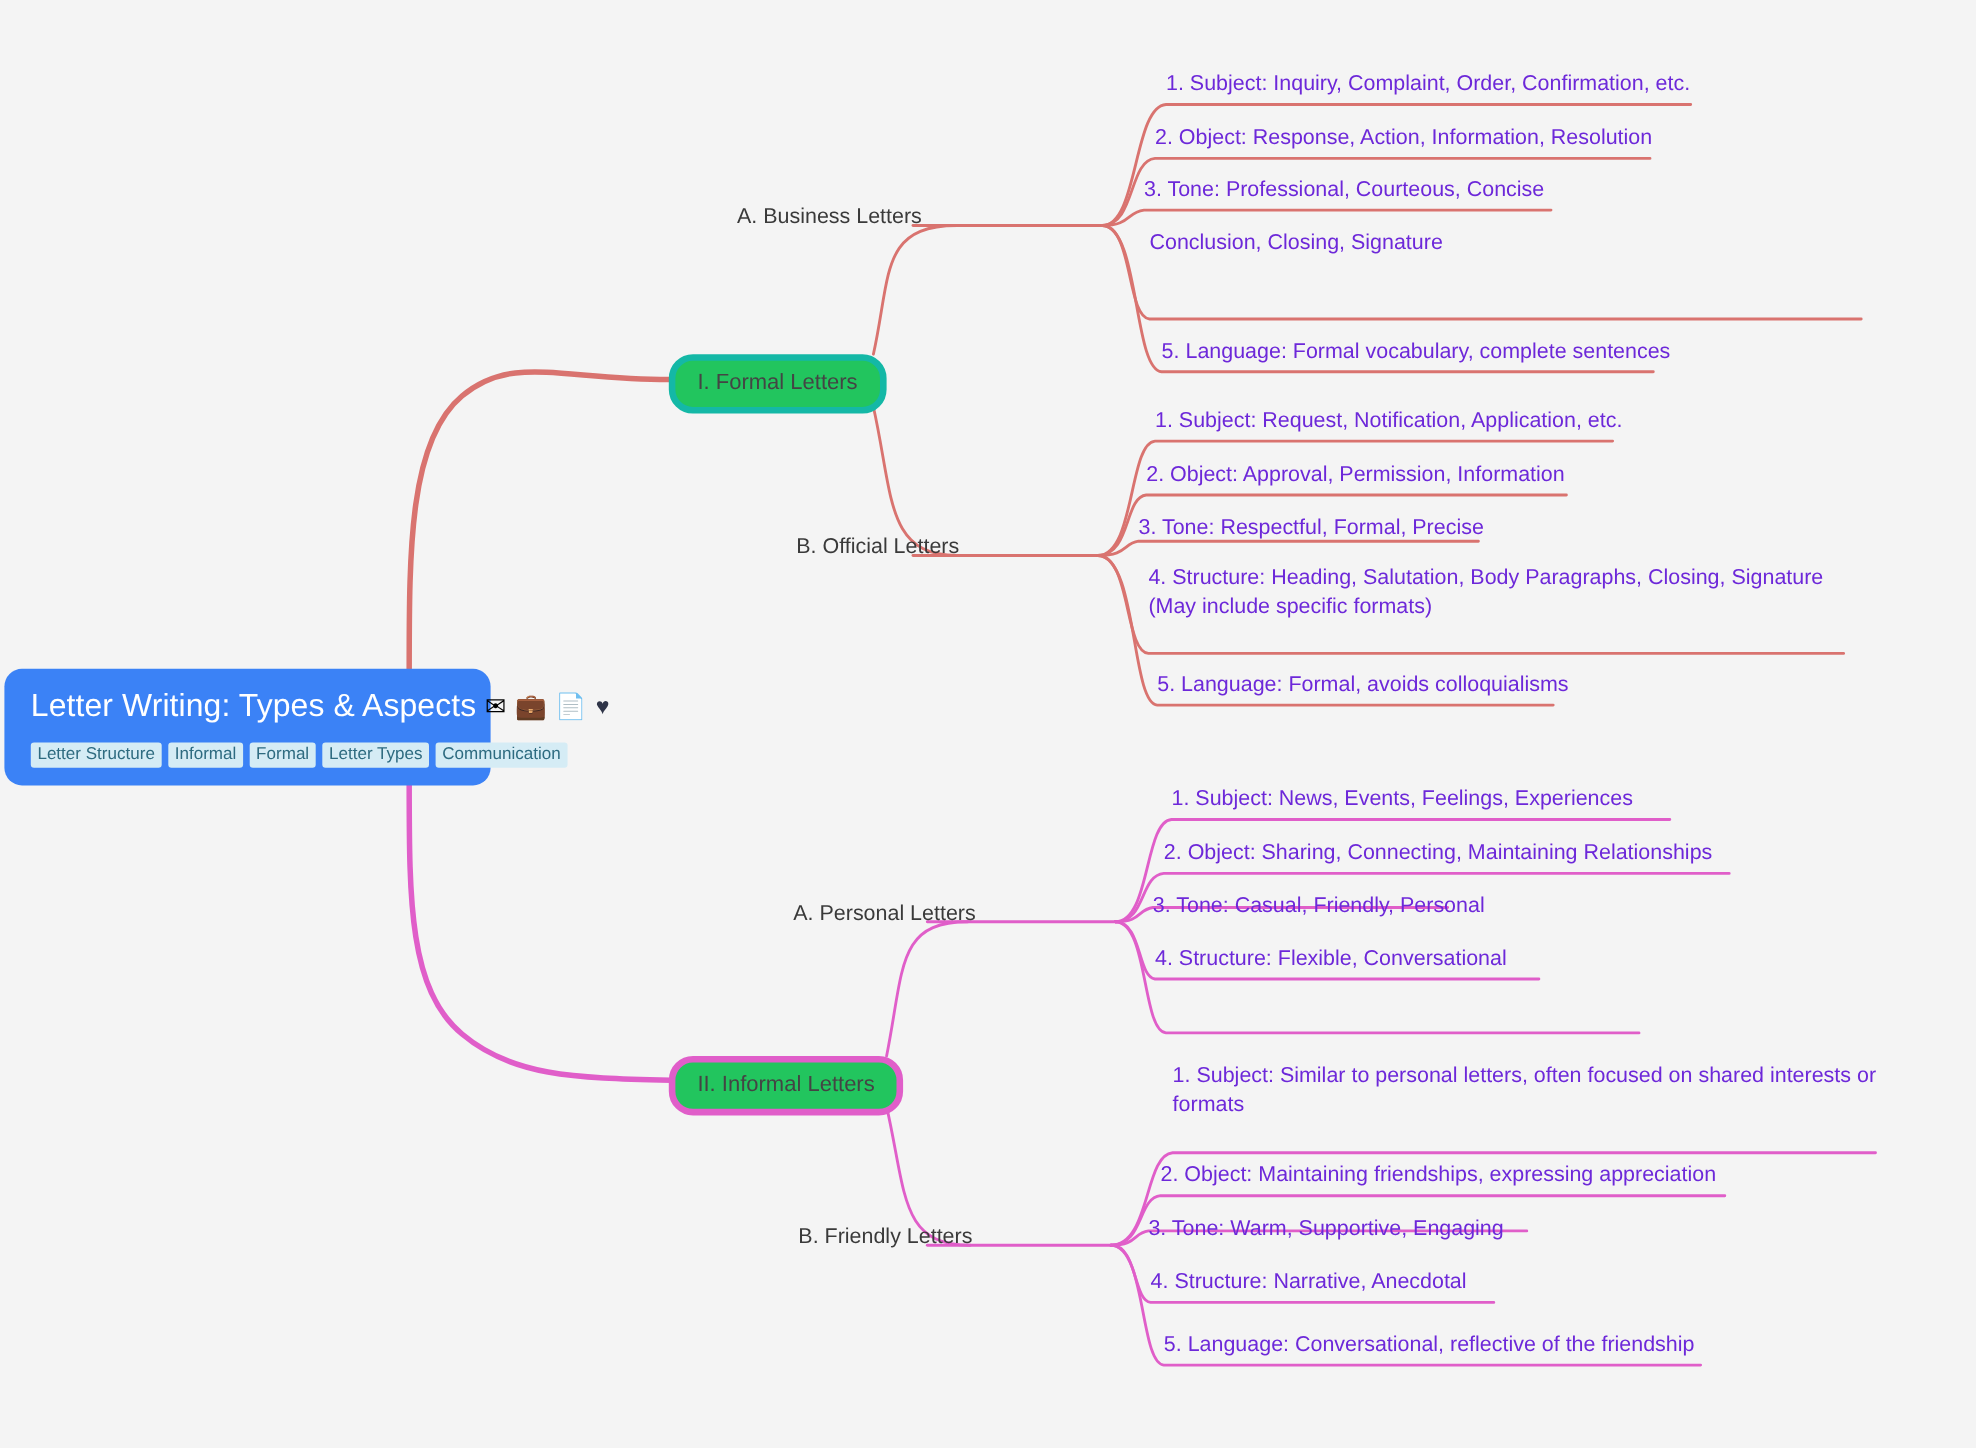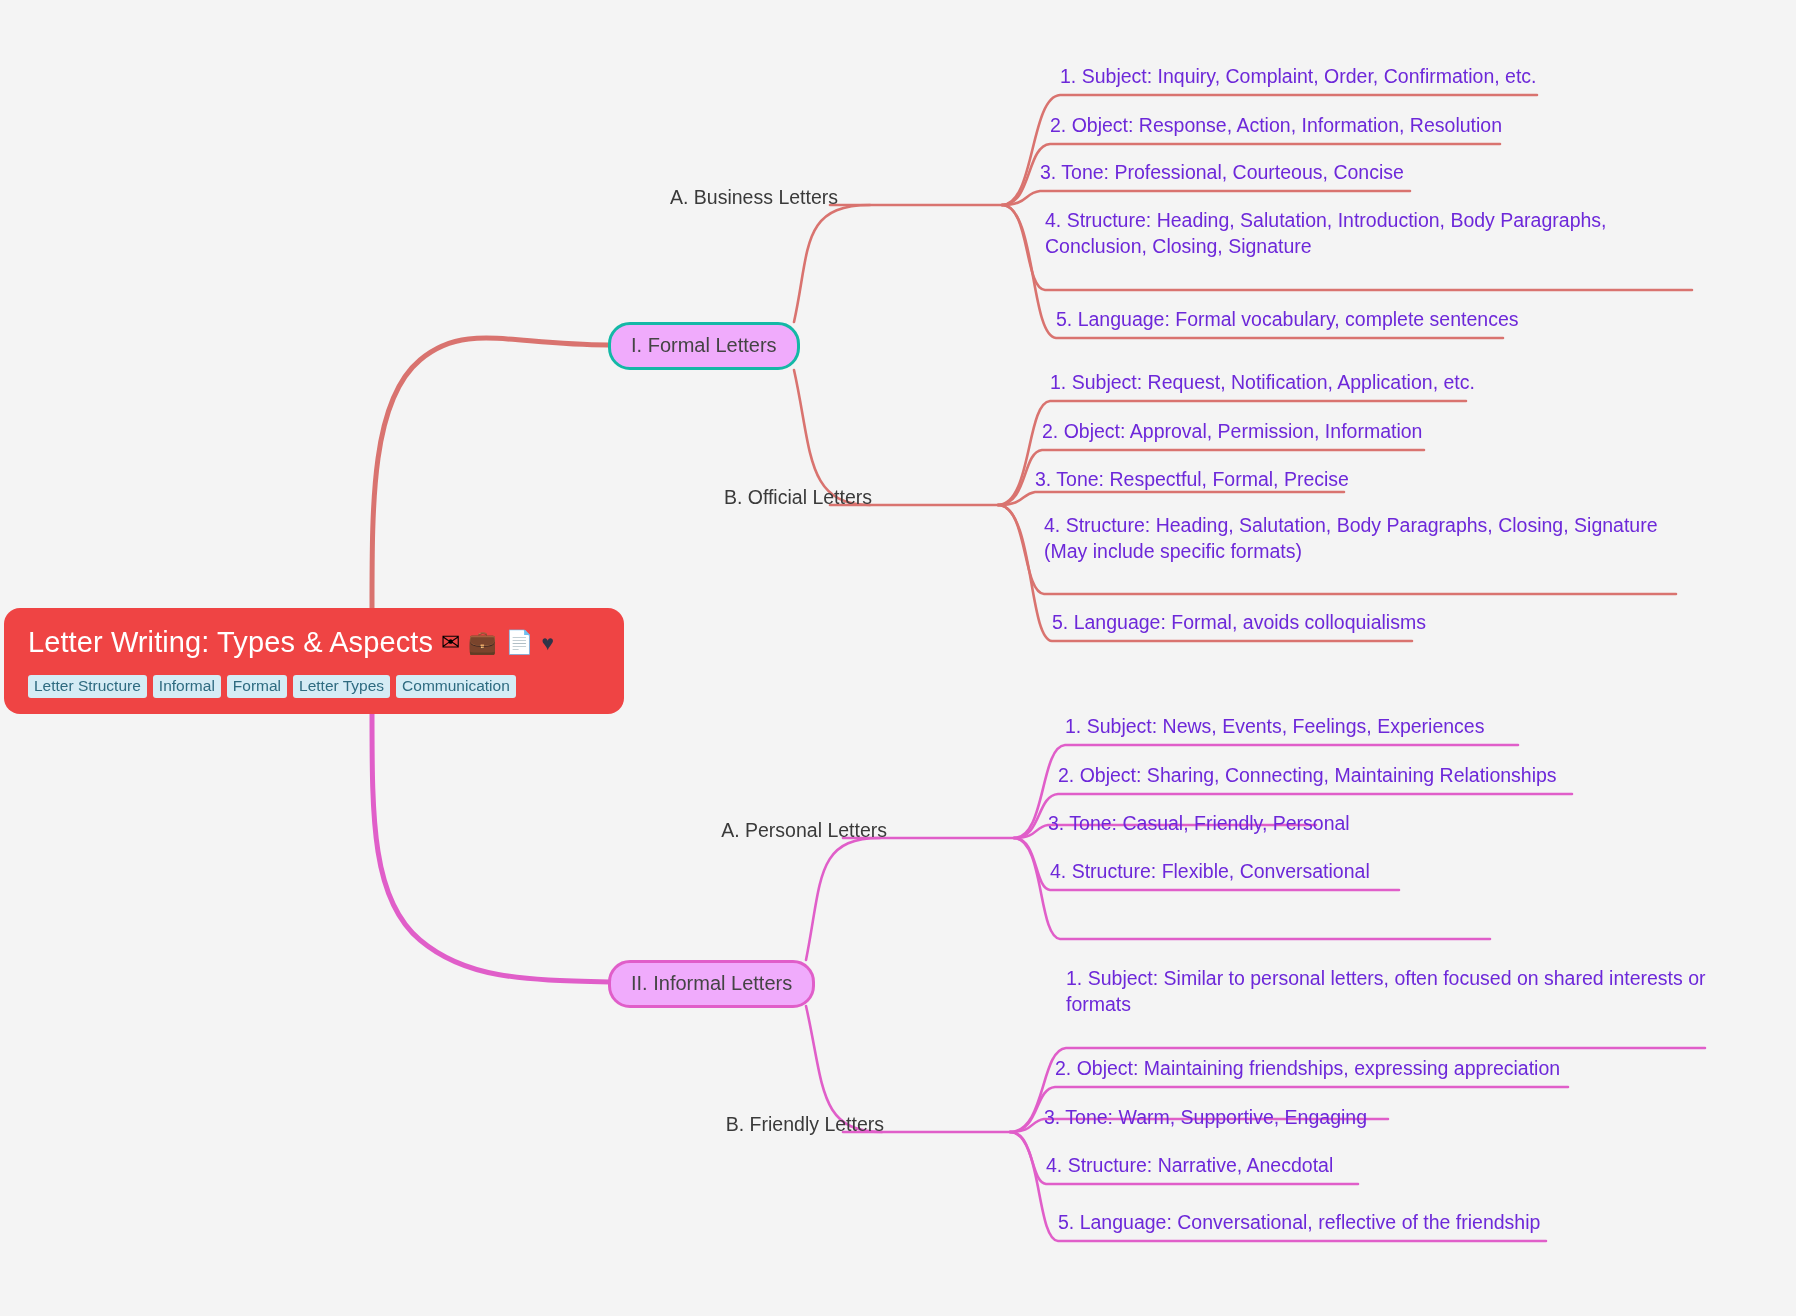--- a/index.html
+++ b/index.html
@@ -20,22 +20,22 @@
     position: absolute;
     left: 0; top: 0;
     width: 1796px; height: 1316px;
     pointer-events: none;
   }
 
   
   .root-node {
     position: absolute;
     left: 4px; top: 608px;
-    width: 620px;
-    background: #ef4444;
+    width: 442px;
+    background: #3b82f6;
     border-radius: 16px;
     padding: 18px 22px 16px 24px;
     z-index: 6;
   }
   .root-title-row {
     display: flex;
     align-items: center;
     gap: 4px;
     white-space: nowrap;
   }
@@ -62,22 +62,22 @@
     color: #2e6b80;
     font-size: 15.5px;
     padding: 2px 6px 3px 6px;
     border-radius: 3px;
     white-space: nowrap;
   }
 
   
   .pill {
     position: absolute;
-    background: #f0abfc;
-    border: 3px solid #14b8a6;
+    background: #22c55e;
+    border: 6px solid #14b8a6;
     border-radius: 22px;
     padding: 9px 20px 10px 20px;
     font-size: 20px;
     color: #444444;
     white-space: nowrap;
     z-index: 5;
   }
   .pill.pink { border-color: #e05ec9; }
 
   
@@ -186,21 +186,20 @@
   <div class="leaf" style="left:1060px; top:63px;">
     <span>1. Subject: Inquiry, Complaint, Order, Confirmation, etc.</span>
   </div>
   <div class="leaf" style="left:1050px; top:112px;">
     <span>2. Object: Response, Action, Information, Resolution</span>
   </div>
   <div class="leaf" style="left:1040px; top:159px;">
     <span>3. Tone: Professional, Courteous, Concise</span>
   </div>
   <div class="leaf" style="left:1045px; top:207px;">
-    <span>4. Structure: Heading, Salutation, Introduction, Body Paragraphs,</span>
     <span>Conclusion, Closing, Signature</span>
   </div>
   <div class="leaf" style="left:1056px; top:306px;">
     <span>5. Language: Formal vocabulary, complete sentences</span>
   </div>
 
   <div class="leaf" style="left:1050px; top:369px;">
     <span>1. Subject: Request, Notification, Application, etc.</span>
   </div>
   <div class="leaf" style="left:1042px; top:418px;">

